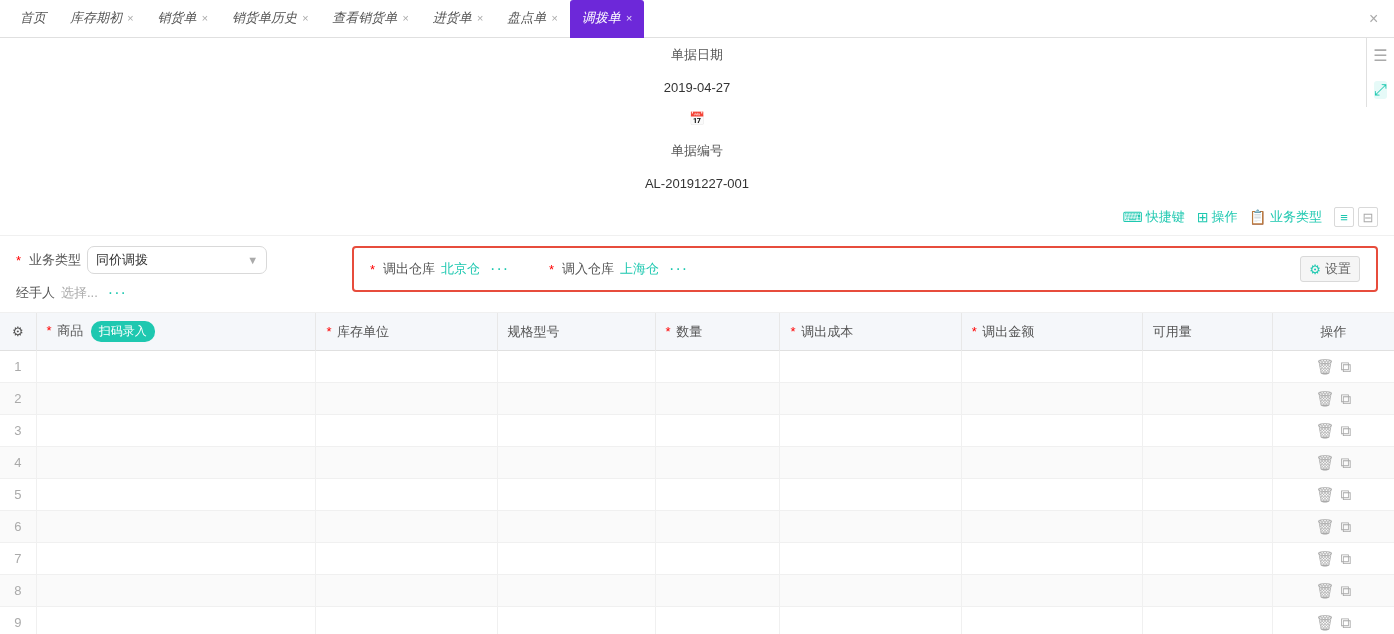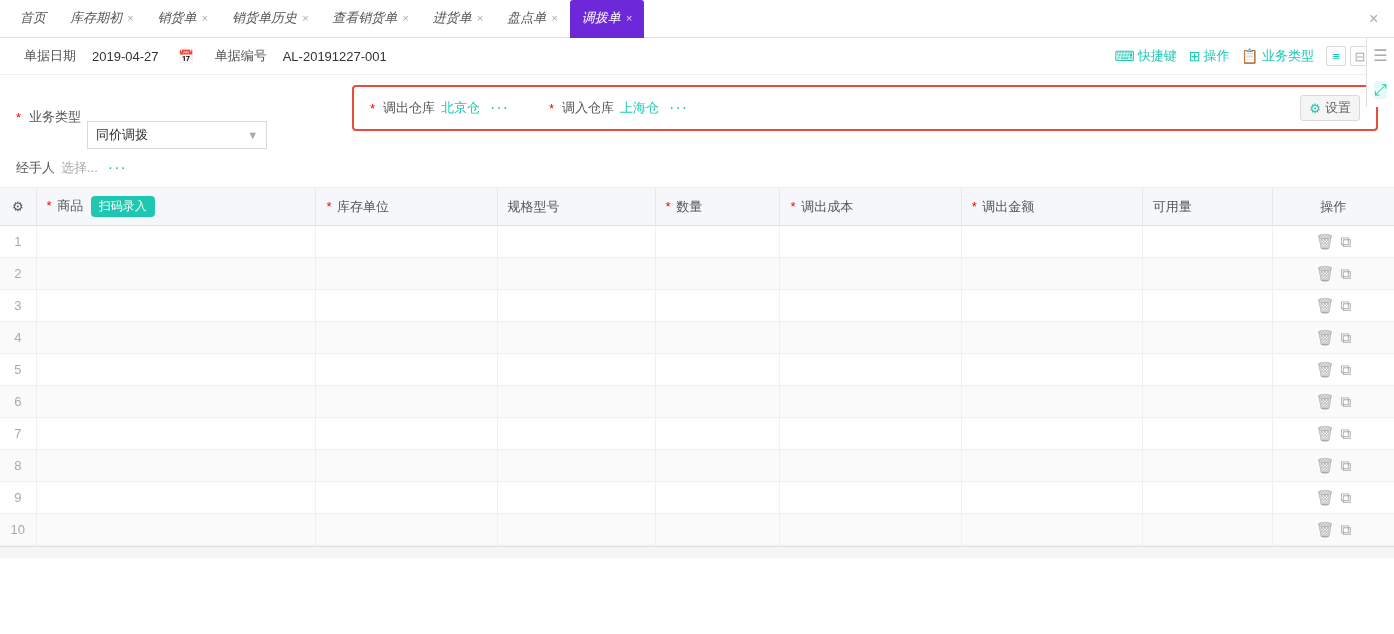--- a/index.html
+++ b/index.html
@@ -30,23 +30,24 @@
       margin-left: 5px; font-size: 11px; color: #aaa; cursor: pointer;
     }
     .tab-item.active .tab-close { color: #ffffffcc; }
     .tab-bar-close {
       margin-left: auto; font-size: 16px; color: #aaa; cursor: pointer; padding: 0 8px;
     }
 
     
     .toolbar-row {
       display: flex; align-items: center;
-      padding: 8px 24px;
+      padding: 8px 16px;
       border-bottom: 1px solid #f0f0f0;
       gap: 16px;
+      flex-direction: column;
     }
     .toolbar-label { color: #555; font-size: 13px; }
     .toolbar-value { color: #333; font-size: 13px; }
     .toolbar-date-icon { color: #1ec8b0; margin: 0 4px; cursor: pointer; }
     .toolbar-right {
       margin-left: auto; display: flex; align-items: center; gap: 12px;
     }
     .toolbar-action {
       color: #1ec8b0; font-size: 13px; cursor: pointer; display: flex; align-items: center; gap: 3px;
     }
@@ -57,22 +58,22 @@
       padding: 10px 16px;
       display: flex; align-items: flex-start; gap: 16px;
       border-bottom: 1px solid #f0f0f0;
     }
     .form-left { display: flex; flex-direction: column; gap: 10px; min-width: 320px; }
     .form-row { display: flex; align-items: center; gap: 6px; }
     .required-star { color: #f00; margin-right: 2px; }
     .form-field-label { color: #555; white-space: nowrap; }
     .form-select {
       display: flex; align-items: center; gap: 4px;
-      border: 1px solid #d9d9d9; border-radius: 0;
-      padding: 4px 8px; min-width: 180px; background: #fff; cursor: pointer; margin-top: 36px;
+      border: 1px solid #d9d9d9; border-radius: 7px;
+      padding: 4px 8px; min-width: 180px; background: #fff; cursor: pointer;
     }
     .form-select-value { flex: 1; color: #333; }
     .form-select-arrow { color: #aaa; font-size: 11px; }
     .form-person-select { color: #aaa; cursor: pointer; }
     .form-dots { color: #1ec8b0; cursor: pointer; margin-left: 4px; font-size: 16px; letter-spacing: 1px; }
 
     
     .highlight-box {
       border: 2px solid #e74c3c;
       border-radius: 4px;
@@ -119,21 +120,21 @@
     tbody td {
       padding: 6px 10px; height: 32px;
       border-right: 1px solid #f0f0f0;
       color: #333;
     }
     tbody td:last-child { border-right: none; }
     .row-num { color: #aaa; text-align: center; }
     .th-settings { width: 36px; text-align: center; }
     .scan-btn {
       background: #1ec8b0; color: #fff;
-      border: none; border-radius: 4px;
+      border: none; border-radius: 10px;
       padding: 2px 8px; font-size: 12px; cursor: pointer;
       margin-left: 4px;
     }
     .th-op { text-align: center; }
     .op-icons { display: flex; align-items: center; justify-content: center; gap: 6px; }
     .op-icon { color: #aaa; cursor: pointer; font-size: 15px; }
 
     
     .summary-row td { background: #fffbe6 !important; color: #555; font-weight: normal; }
     .summary-label { color: #888; }

